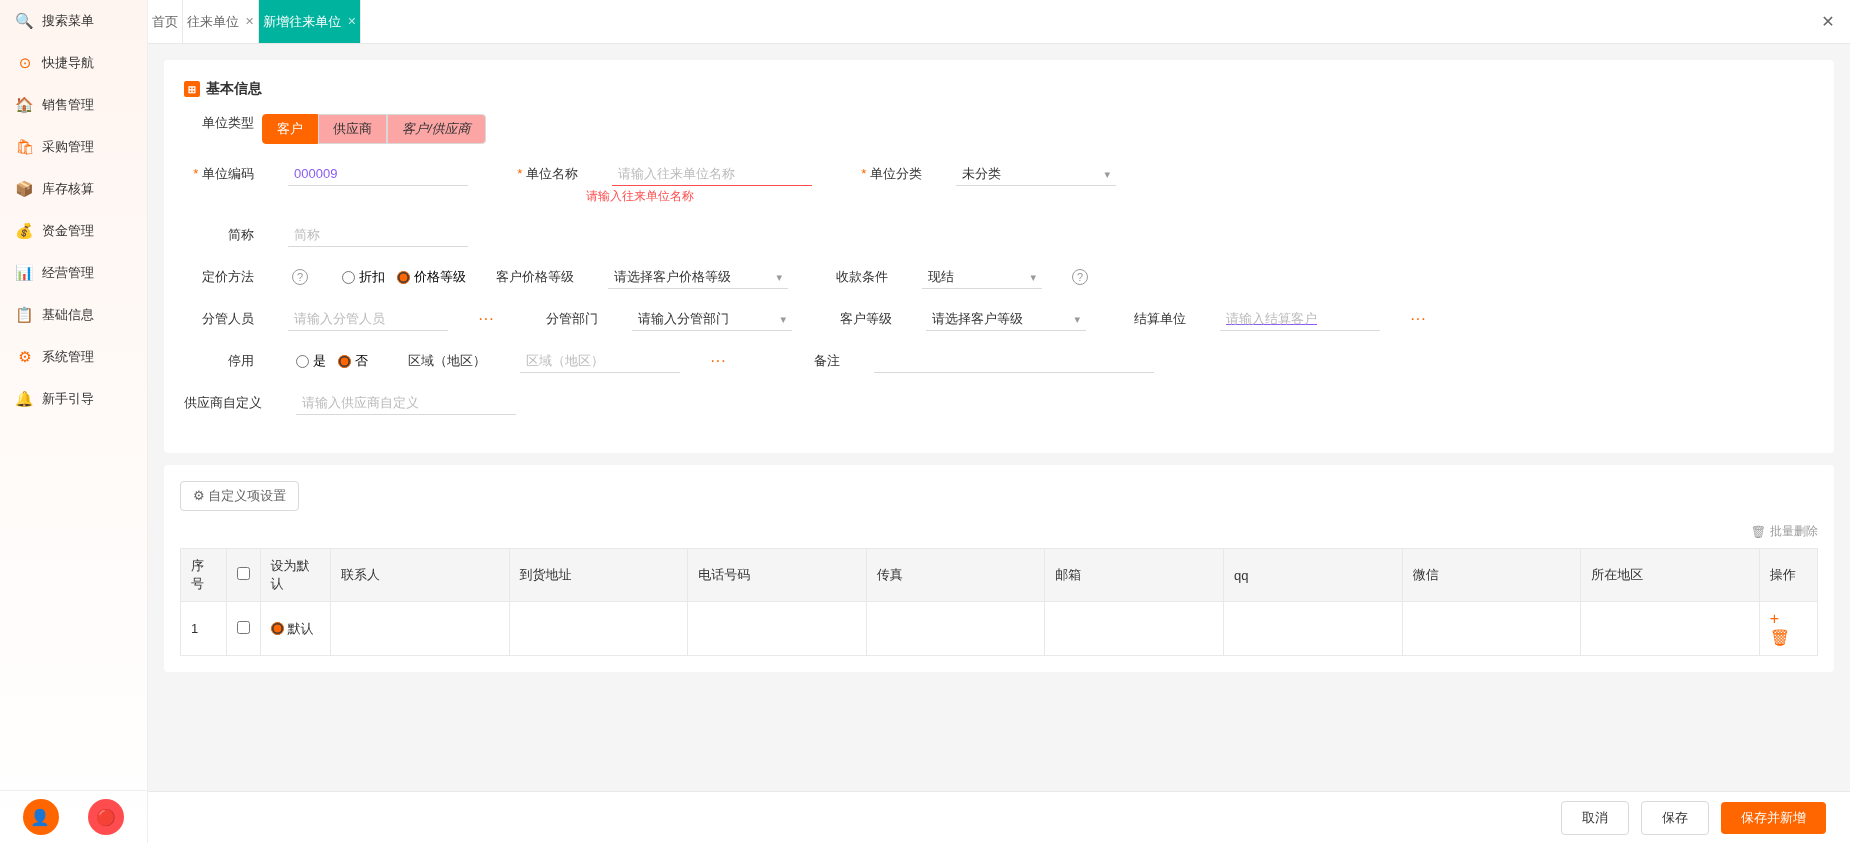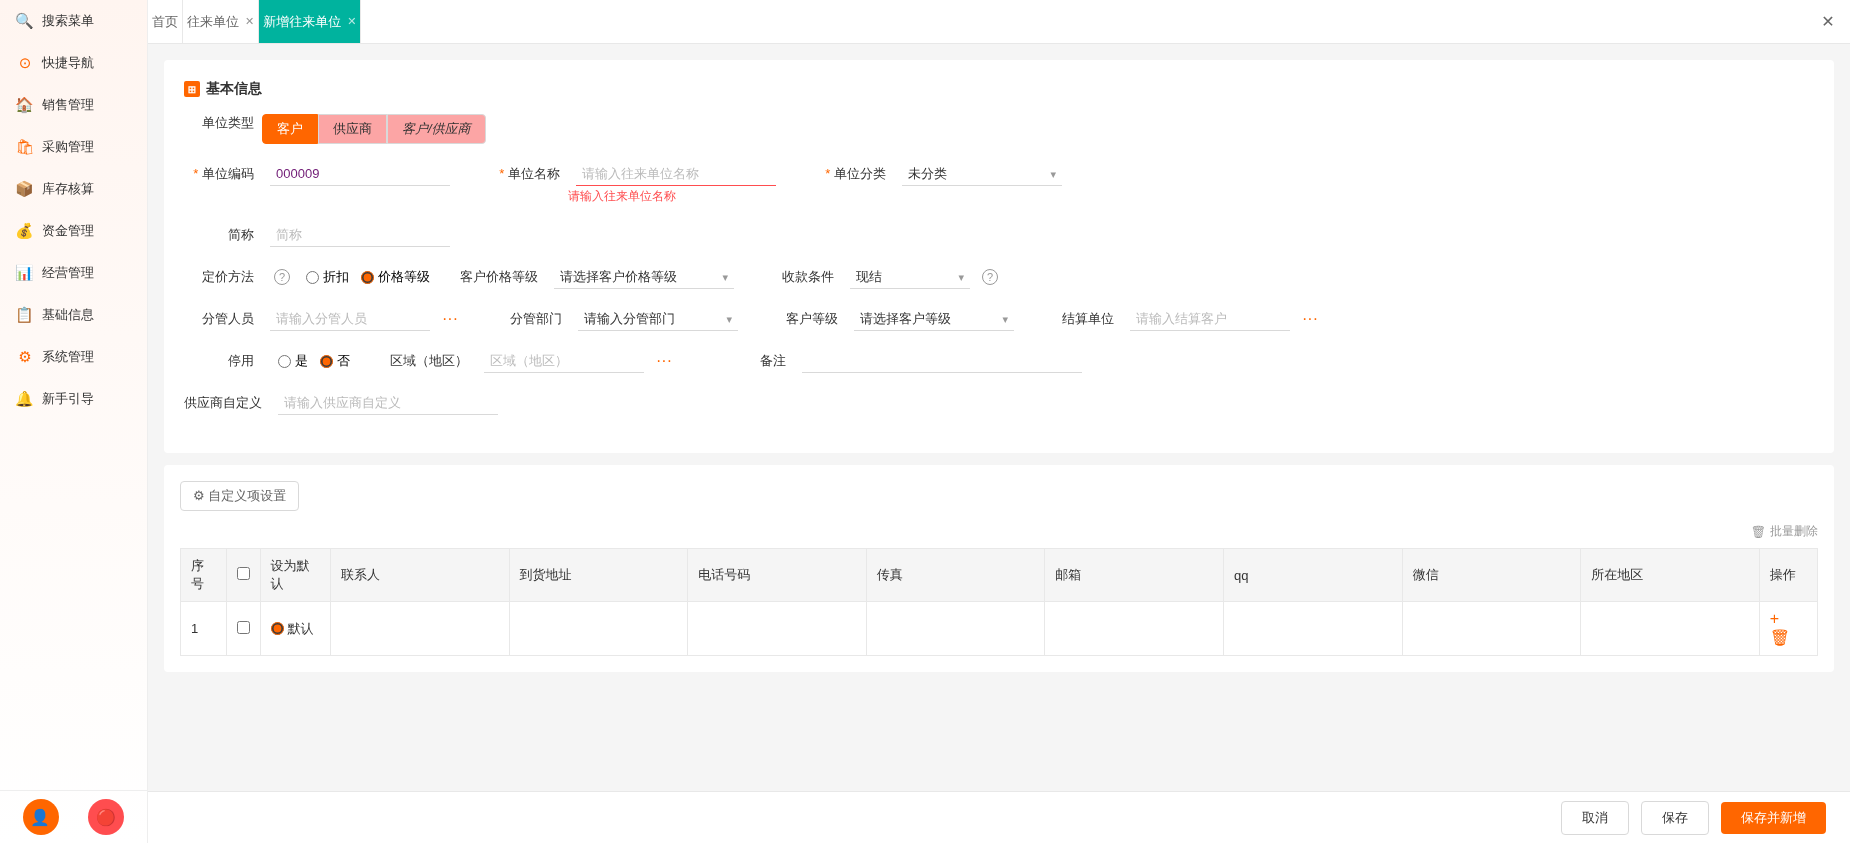--- a/index.html
+++ b/index.html
@@ -147,21 +147,21 @@
       color: #f60;
     }
     .form-input {
       border: none;
       border-bottom: 1px solid #d9d9d9;
       padding: 4px 6px;
       font-size: 13px;
       outline: none;
       width: 180px;
       background: transparent;
-      color: #701a75;
+      color: #8b5cf6;
     }
     .form-input.error { border-bottom-color: #ff4d4f; }
     .form-input::placeholder { color: #bbb; }
     .error-msg {
       font-size: 12px;
       color: #ff4d4f;
       display: block;
       margin-top: 2px;
       margin-left: 78px;
     }
@@ -343,21 +343,21 @@
       border-radius: 4px;
       color: white;
     }
 
     
     input[type="checkbox"] { accent-color: #f60; }
 
     .inline-form-item {
       display: flex;
       align-items: center;
-      gap: 8px;
+      gap: 26px;
     }
   </style>
 </head>
 <body>
 
 <div class="sidebar">
   <div class="sidebar-item">
     <span class="icon">🔍</span>
     <span>搜索菜单</span>
   </div>
@@ -520,21 +520,21 @@
         <div class="inline-form-item">
           <span class="form-label">客户等级</span>
           <div class="select-wrapper">
             <select class="form-select" style="width:160px;">
               <option value="" disabled="" selected="">请选择客户等级</option>
             </select>
           </div>
         </div>
         <div class="inline-form-item">
           <span class="form-label">结算单位</span>
-          <input class="form-input" type="text" placeholder="请输入结算客户" style="width: 160px;">
+          <input class="form-input" type="text" placeholder="请输入结算客户" style="width: 160px; text-decoration: underline;">
           <span class="dots-btn">···</span>
         </div>
       </div>
 
 
       <div class="form-row" style="gap:40px; align-items:center;">
         <div class="inline-form-item">
           <span class="form-label">停用</span>
           <div class="radio-group" style="margin-left:8px;">
             <label class="radio-item">

